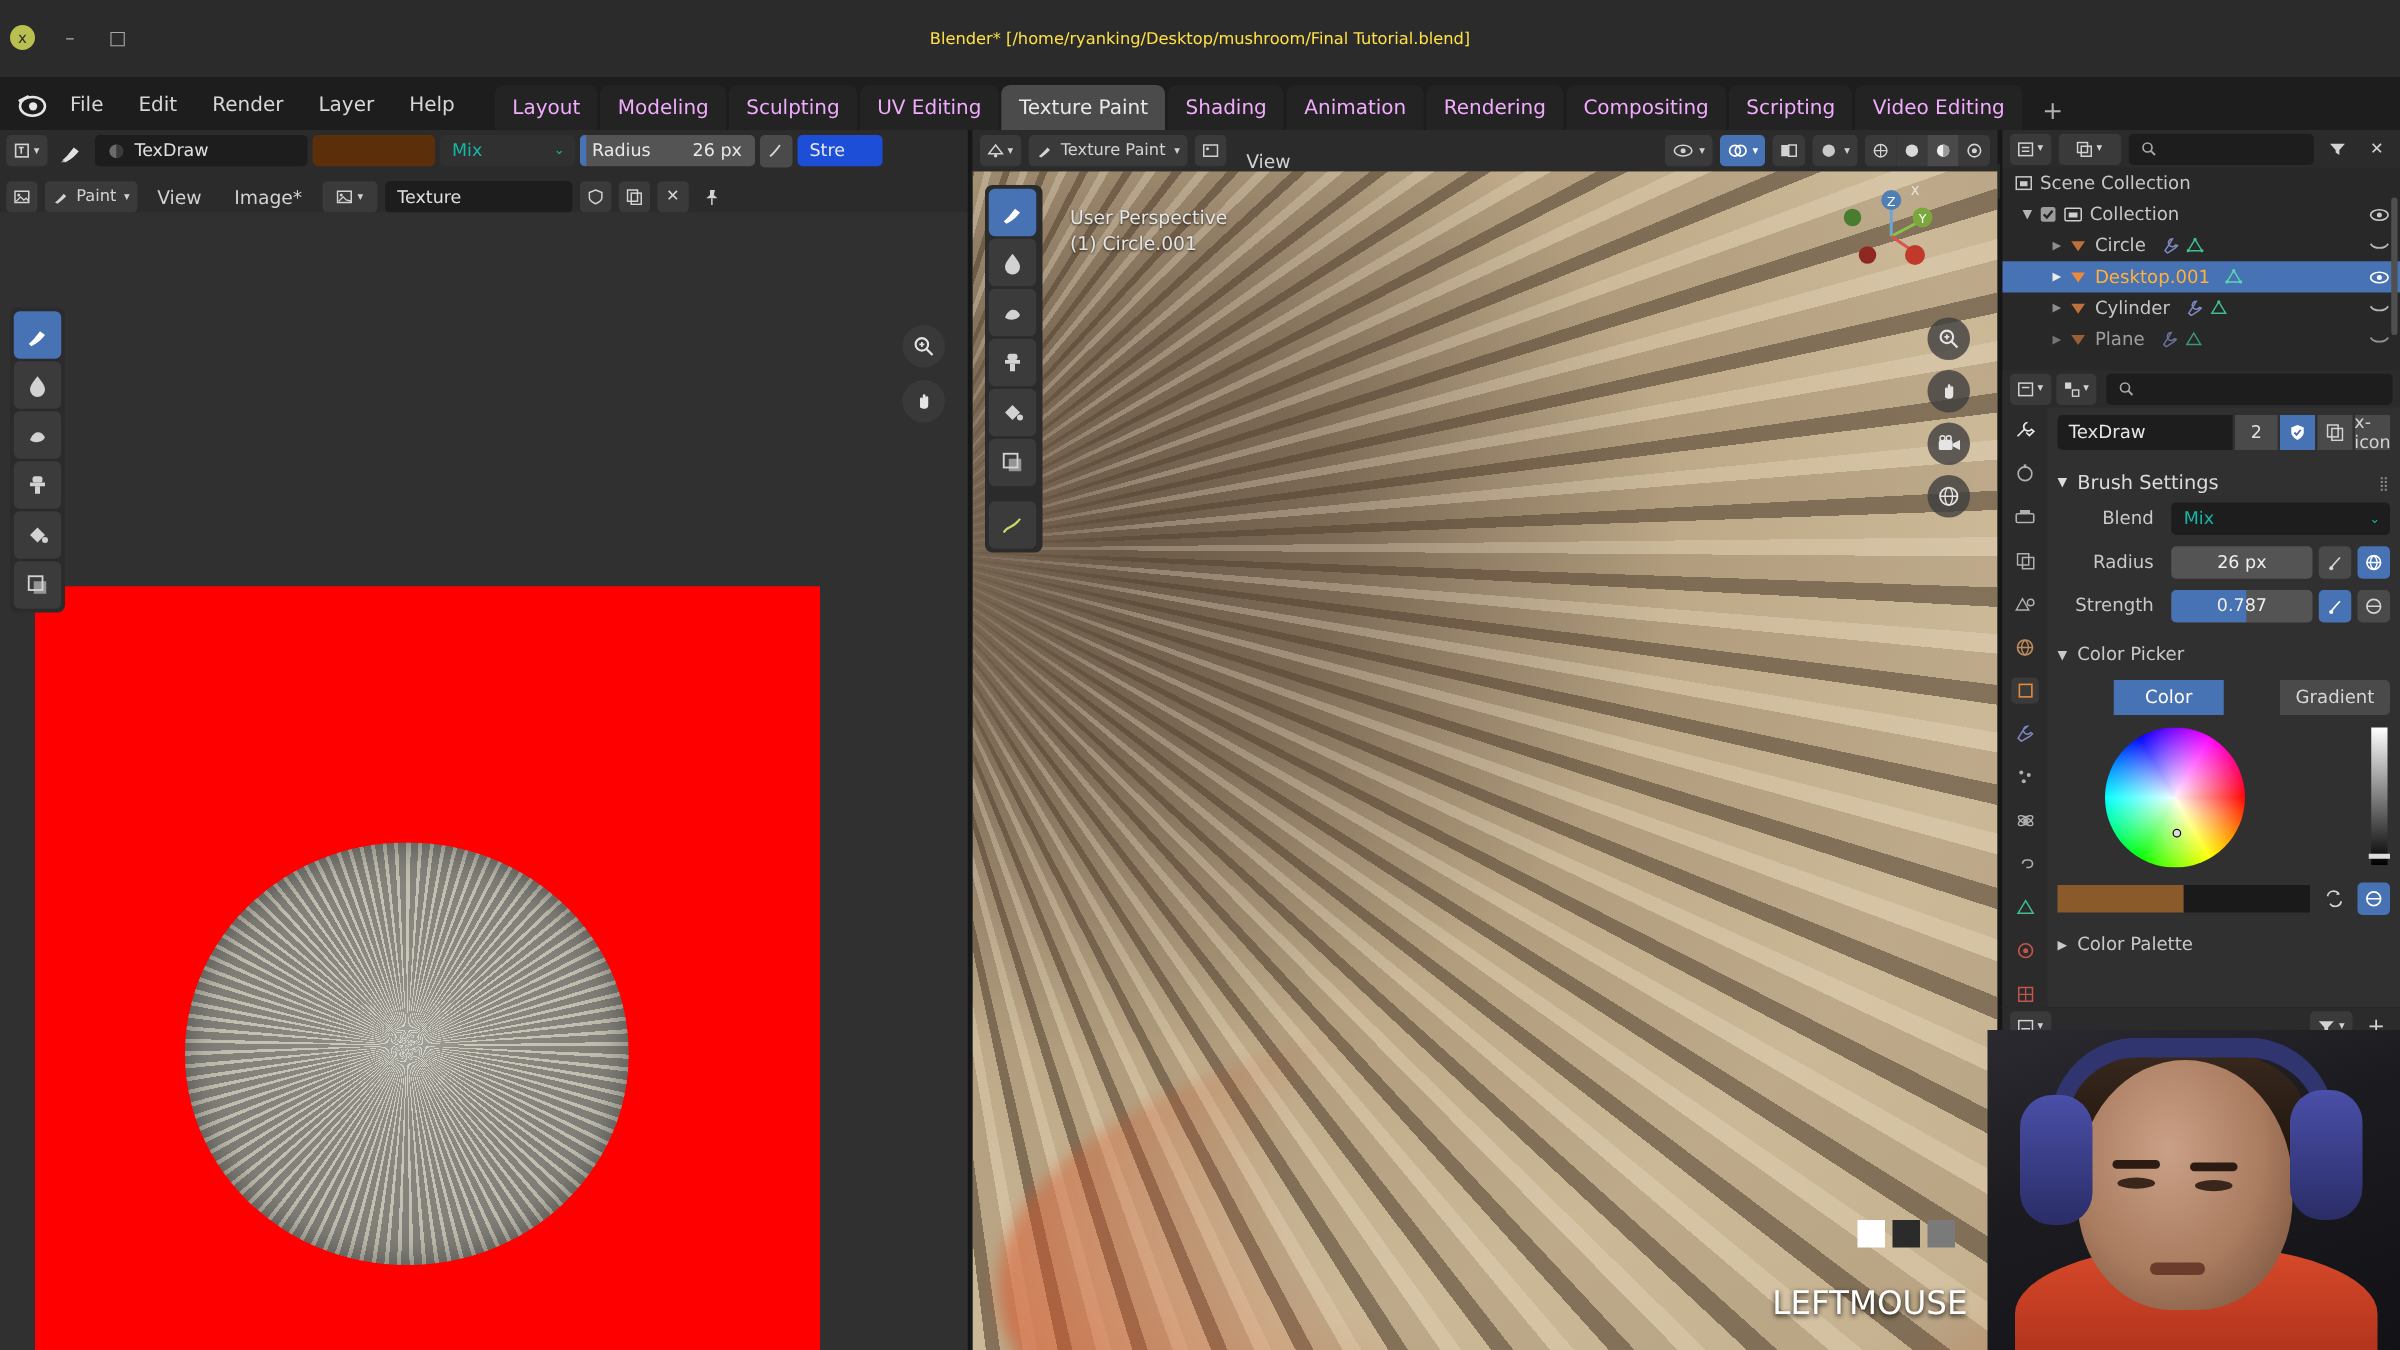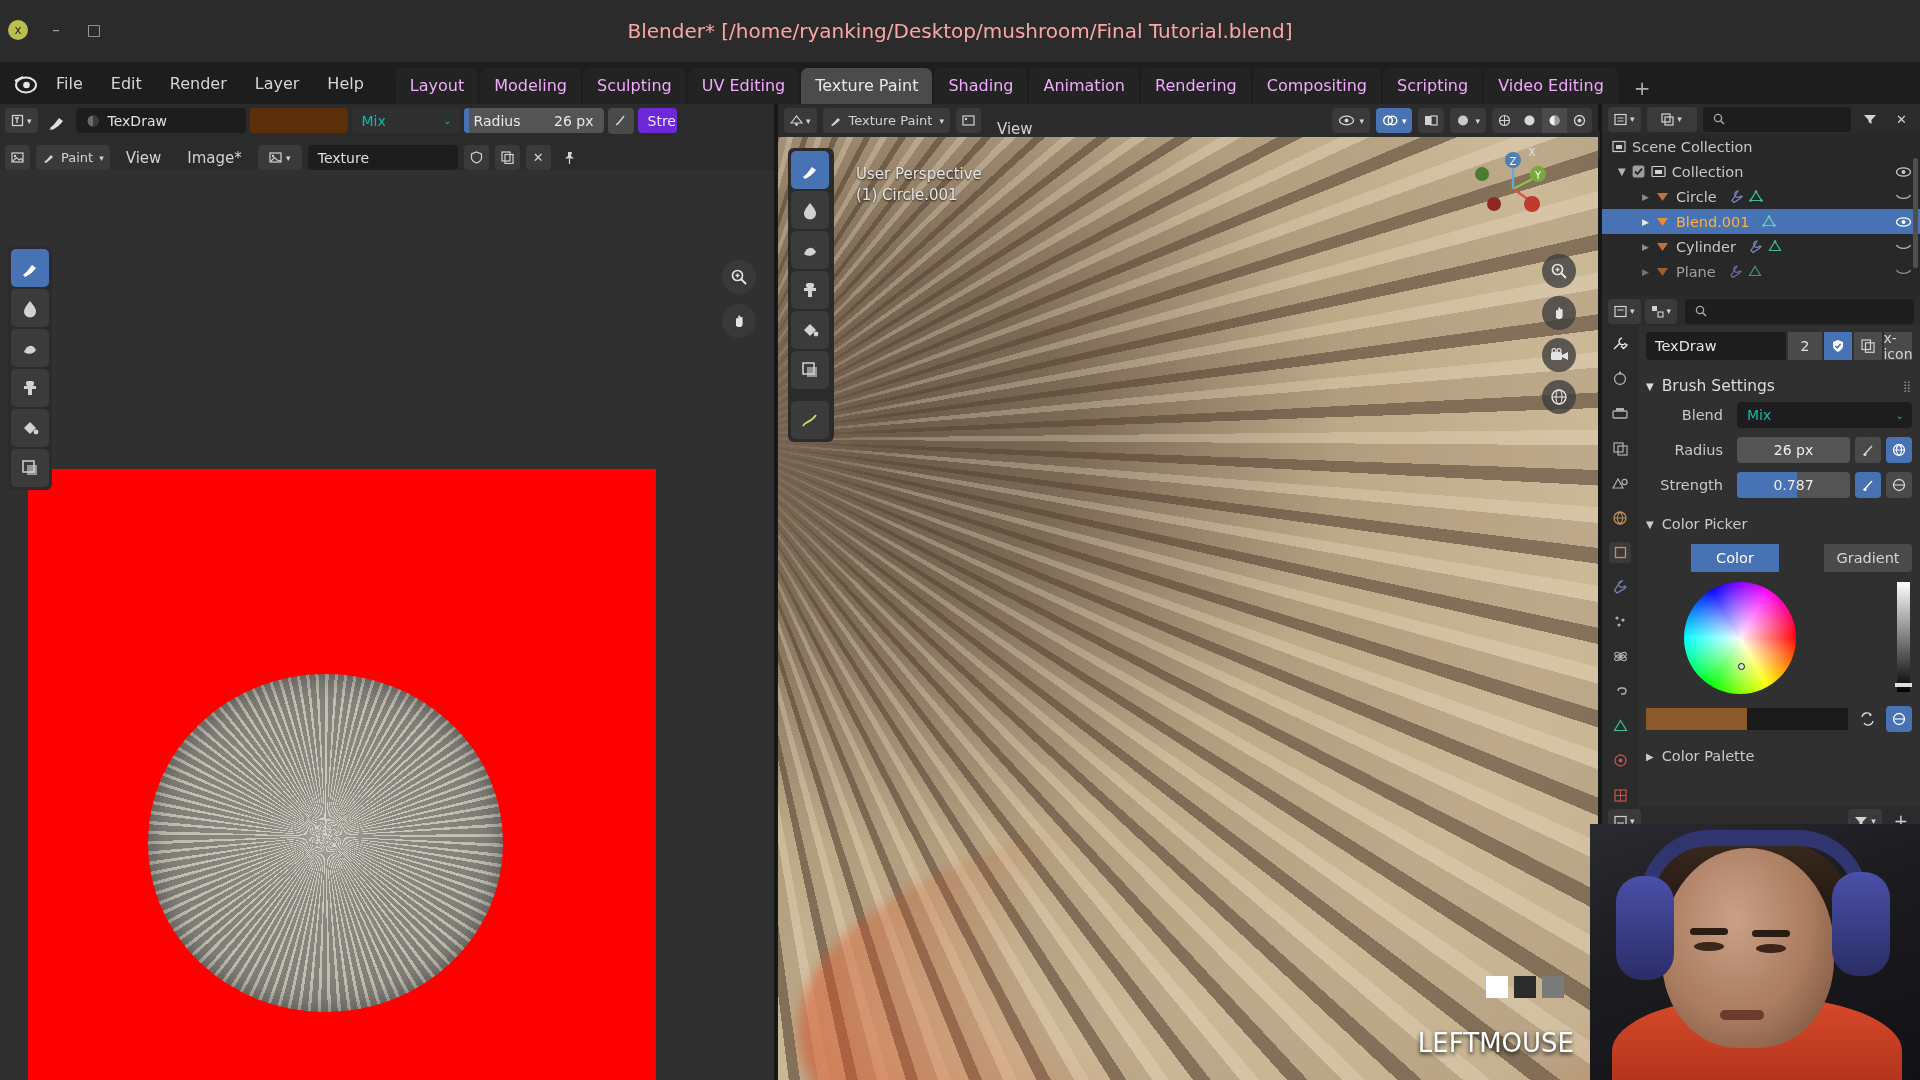--- a/index.html
+++ b/index.html
@@ -20,21 +20,21 @@
   .win-dot {
     width: 20px; height: 20px; border-radius: 50%;
     display: flex; align-items: center; justify-content: center;
     font-size: 12px; color: #2b2b2b;
   }
   .win-close { background: #b9c04f; }
   .win-min, .win-max { color: #a8a8a8; font-size: 15px; width: 20px; text-align: center; }
   .title-text {
     position: absolute; left: 0; top: 0; width: 1920px; height: 62px;
     display: flex; align-items: center; justify-content: center;
-    color: #fca5a5; font-size: 20px;
+    color: #fde047; font-size: 13px;
   }
 
   
   .topbar {
     position: absolute; left: 0; top: 62px; width: 1920px; height: 42px;
     background: #1d1d1d; display: flex; align-items: center;
   }
   .blender-logo {
     width: 34px; height: 28px; margin-left: 8px;
     display: flex; align-items: center; justify-content: center;
@@ -411,21 +411,21 @@
       <div class="slider" style="width:140px">
         <div class="fill" style="width:5px;background:#4772b3"></div>
         <span>Radius</span>
         <span>26 px</span>
       </div>
       <div class="mini-btn">
         <svg width="13" height="13" viewBox="0 0 13 13">
             <path d="M2 11 C5 9 7 6 10 2" stroke="#d5d5d5" stroke-width="1.4" fill="none"></path>
           </svg>
       </div>
-      <div class="slider" style="width:39px;background:#6d28d9">
+      <div class="slider" style="width:68px;background:#1d4ed8">
         <span>Stre</span>
       </div>
     </div>
 
     <div class="hdr2">
       <div class="btn-sm">
         <svg width="13" height="13" viewBox="0 0 13 13">
             <rect x="1" y="2" width="11" height="9" fill="none" stroke="#d2d2d2" stroke-width="1.2"></rect>
             <circle cx="4" cy="5" r="1.2" fill="#d2d2d2"></circle>
             <path d="M2 10 L5.5 6.5 L8 9 L10 7.5 L12 10" stroke="#d2d2d2" stroke-width="1.1" fill="none"></path>
@@ -795,21 +795,21 @@
               <path d="M1.5 3 C4 7.5 13 7.5 15.5 3" fill="none" stroke="#b5b5b5" stroke-width="1.4"></path>
             </svg>
         </span>
       </div>
 
       <div class="ol-row sel" style="padding-left:40px">
         <span style="font-size:9px;color:#eaeaea">▶</span>
         <svg width="15" height="13" viewBox="0 0 15 13">
             <path d="M2 3 L13 3 L7.5 11 Z" fill="#e98a3d"></path>
           </svg>
-        <span class="ol-name">Blend.001</span>
+        <span class="ol-name">Desktop.001</span>
         <svg width="14" height="13" viewBox="0 0 14 13" style="margin-left:6px">
             <path d="M7 1.5 L12.5 10.5 L1.5 10.5 Z" fill="none" stroke="#5ad6ae" stroke-width="1.2"></path>
             <circle cx="7" cy="1.5" r="1.3" fill="#5ad6ae"></circle>
             <circle cx="12.5" cy="10.5" r="1.3" fill="#5ad6ae"></circle>
             <circle cx="1.5" cy="10.5" r="1.3" fill="#5ad6ae"></circle>
           </svg>
         <span class="ol-eye">
           <svg width="17" height="12" viewBox="0 0 17 12">
               <ellipse cx="8.5" cy="6" rx="7" ry="4.2" fill="none" stroke="#fff" stroke-width="1.3"></ellipse>
               <circle cx="8.5" cy="6" r="2" fill="#fff"></circle>

